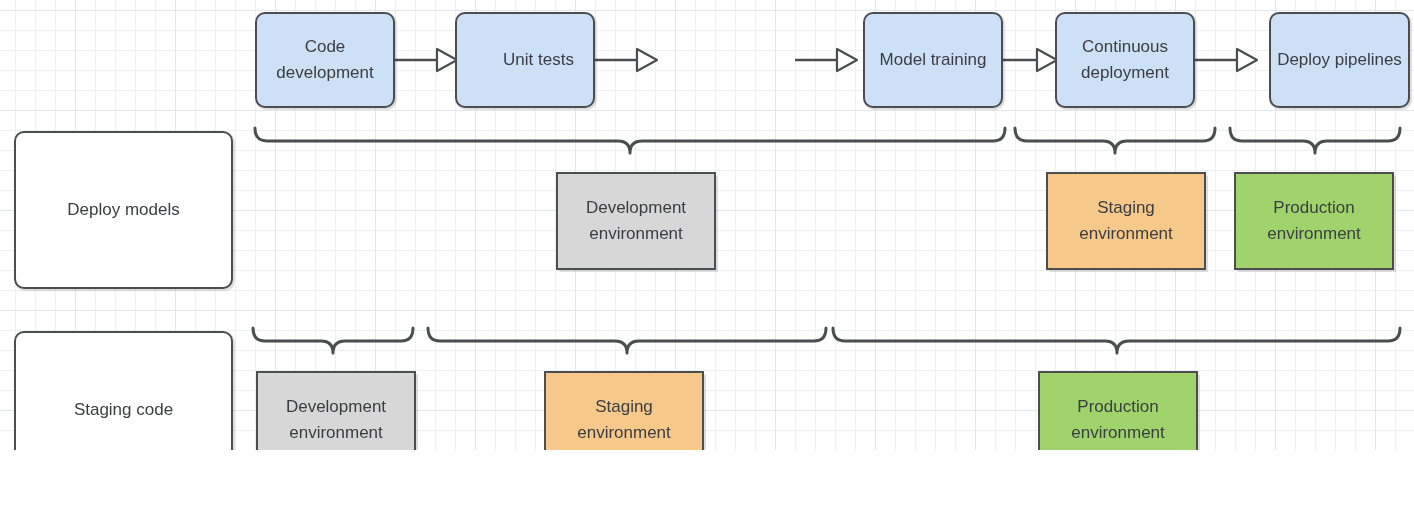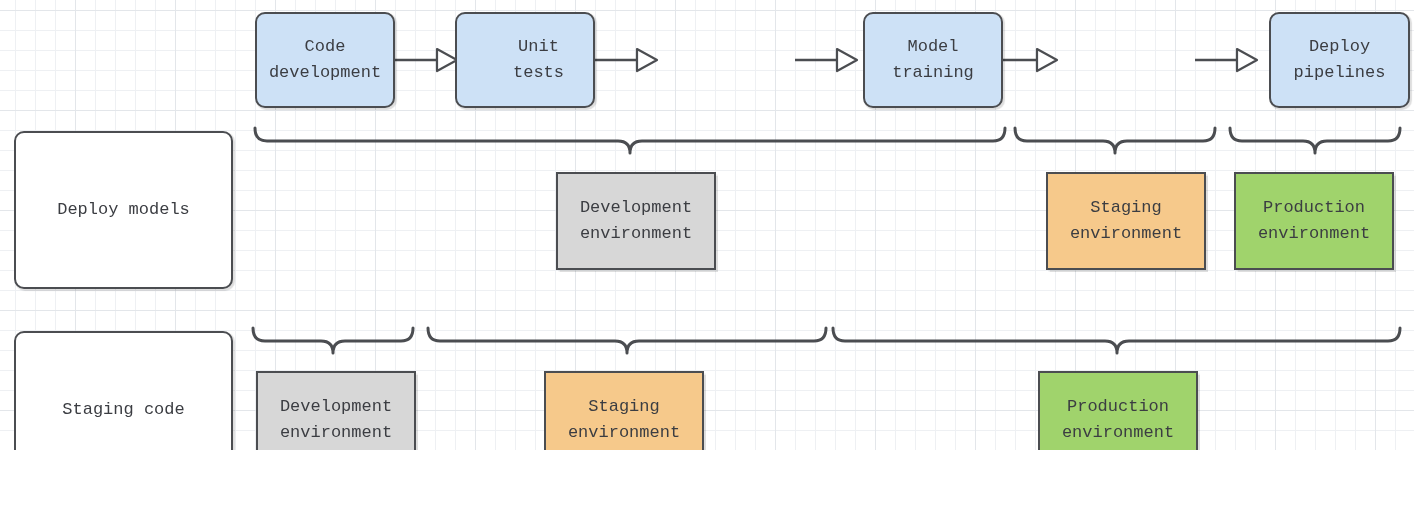--- a/index.html
+++ b/index.html
@@ -1,20 +1,20 @@
 <!DOCTYPE html>
 <html><head>
 <meta charset="utf-8">
 <style>
   html,body{margin:0;padding:0;background:#ffffff;}
   .canvas{
     position:relative;
     width:1414px;height:450px;
     overflow:hidden;
-    font-family:Liberation Mono, monospace;
+    font-family:Liberation Sans, sans-serif;
     background-color:#ffffff;
     background-image:
       linear-gradient(#e3e6ea 1px, transparent 1px),
       linear-gradient(90deg, #e3e6ea 1px, transparent 1px),
       linear-gradient(#eef0f3 1px, transparent 1px),
       linear-gradient(90deg, #eef0f3 1px, transparent 1px);
     background-size:100px 100px,100px 100px,20px 20px,20px 20px;
     background-position:0px 10px,75px 0px,0px 10px,15px 0px;
   }
   .node{
@@ -78,20 +78,23 @@
 
   <div class="node step" style="left:255px;">
     <span>Code development</span>
   </div>
   <div class="node step" style="left:455px;padding-left:27px;">
     <span>Unit tests</span>
   </div>
   <div class="node step" style="left:855px;margin-left:8px;">
     <span>Model training</span>
   </div>
+  <div class="node step" style="left:1055px;">
+    <span>Continuous deployment</span>
+  </div>
   <div class="node step" style="left:1269px;width:141px;">
     <span>Deploy pipelines</span>
   </div>
 
   <div class="node lane" style="top:131px;">
     <span>Deploy models</span>
   </div>
   <div class="node lane" style="top:331px;">
     <span>Staging code</span>
   </div>

